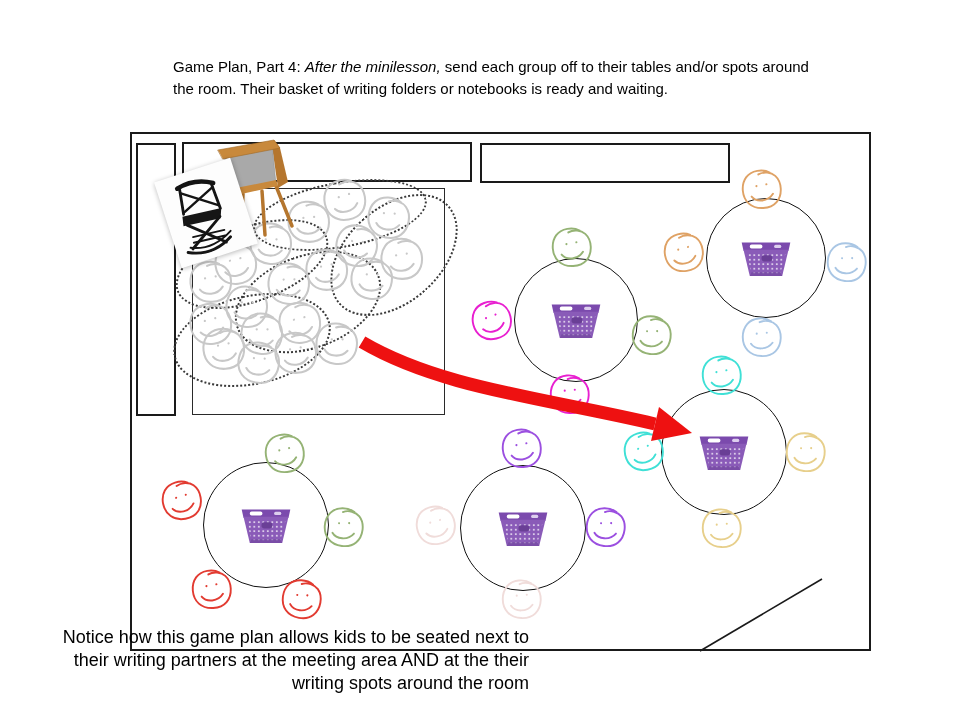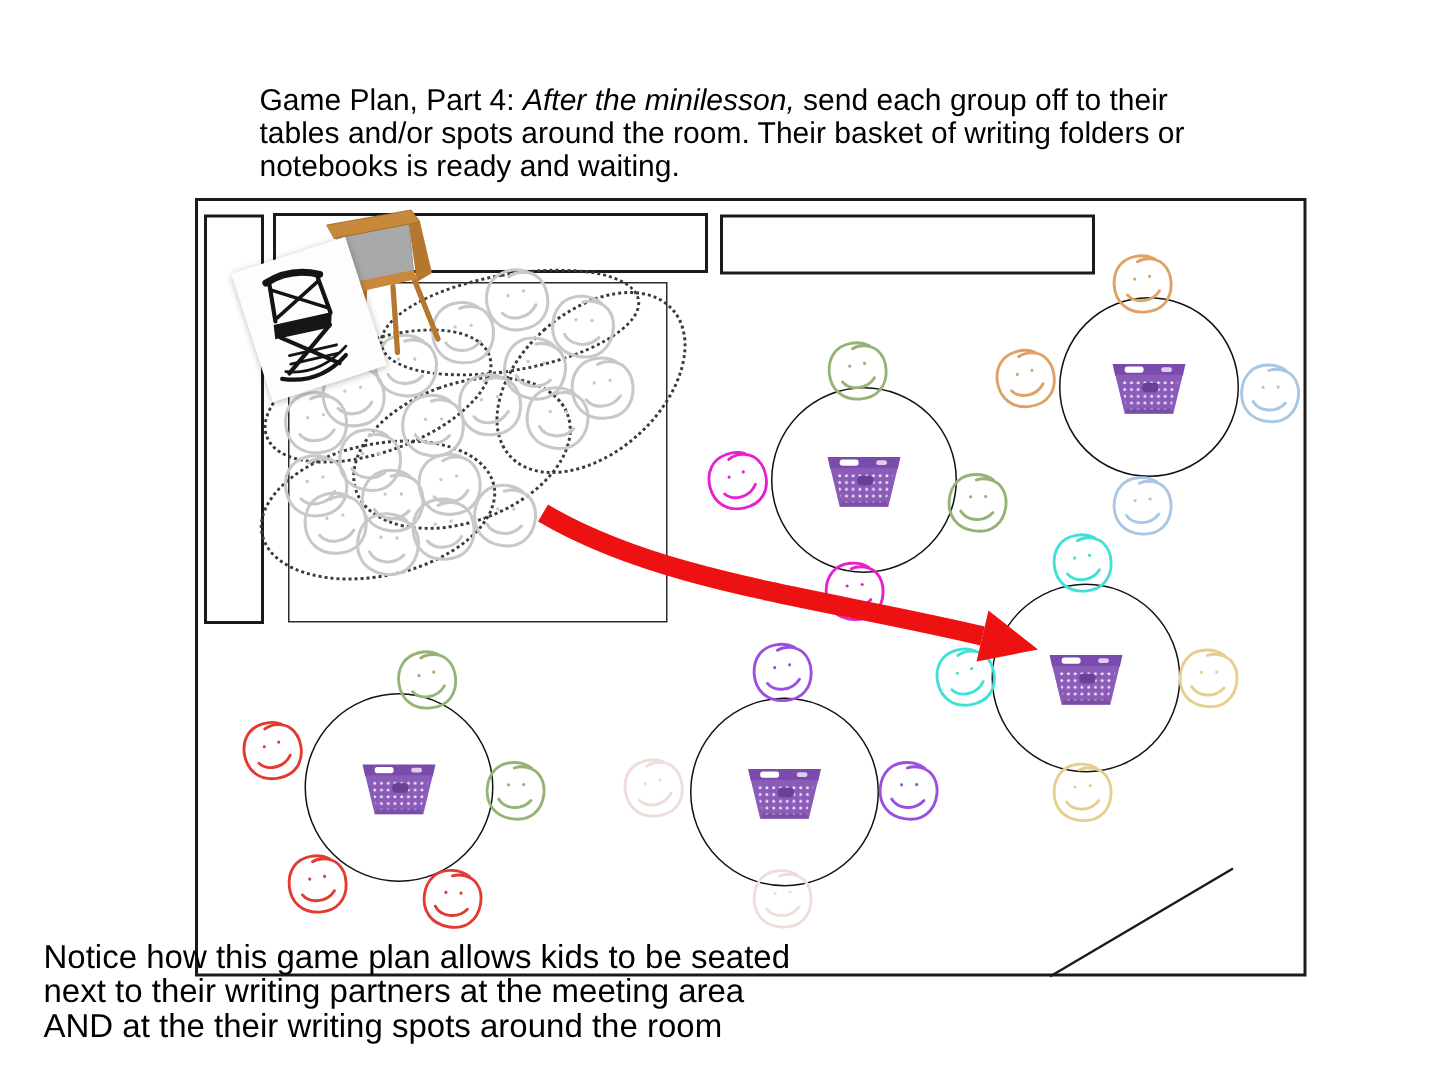--- a/index.html
+++ b/index.html
@@ -1,20 +1,20 @@
 <!DOCTYPE html>
 <html><head>
 <meta charset="utf-8">
 <style>
   html,body{margin:0;padding:0;background:#fff;}
   body{width:960px;height:720px;overflow:hidden;font-family:"Liberation Sans",sans-serif;}
   .slide{position:relative;width:960px;height:720px;background:#fff;}
   .caption{position:absolute;color:#000;z-index:8;}
-  .caption.top{left:173px;top:56px;width:656px;font-size:20px;line-height:22px;}
-  .caption.bottom{left:29px;top:626px;width:500px;font-size:22px;line-height:23px;}
+  .caption.top{left:173px;top:56px;width:656px;font-size:15px;line-height:22px;}
+  .caption.bottom{left:29px;top:626px;width:500px;font-size:18px;line-height:23px;text-align:right;}
   .rect{position:absolute;border:2px solid #1a1a1a;background:transparent;box-sizing:border-box;z-index:1;}
   .meeting{position:absolute;border:1px solid #2a2a2a;background:transparent;box-sizing:border-box;z-index:1;}
   .blob{position:absolute;border:2px dotted #3a3a3a;border-radius:50%;box-sizing:border-box;z-index:2;background:transparent;}
   .face{position:absolute;overflow:visible;}
   .table-circle{position:absolute;border:1.5px solid #111;border-radius:50%;background:#fff;box-sizing:border-box;z-index:3;}
   .easel{position:absolute;left:210px;top:136px;width:96px;height:104px;z-index:4;}
   .chair-card{position:absolute;left:166px;top:168px;width:80px;height:90px;background:#fdfdfd;
     box-shadow:0 1px 5px rgba(0,0,0,.28);transform:rotate(-18deg);z-index:4;display:flex;align-items:center;justify-content:center;}
   .chair-card svg{width:66px;height:78px;}
   .overlay{position:absolute;left:0;top:0;z-index:5;pointer-events:none;}

